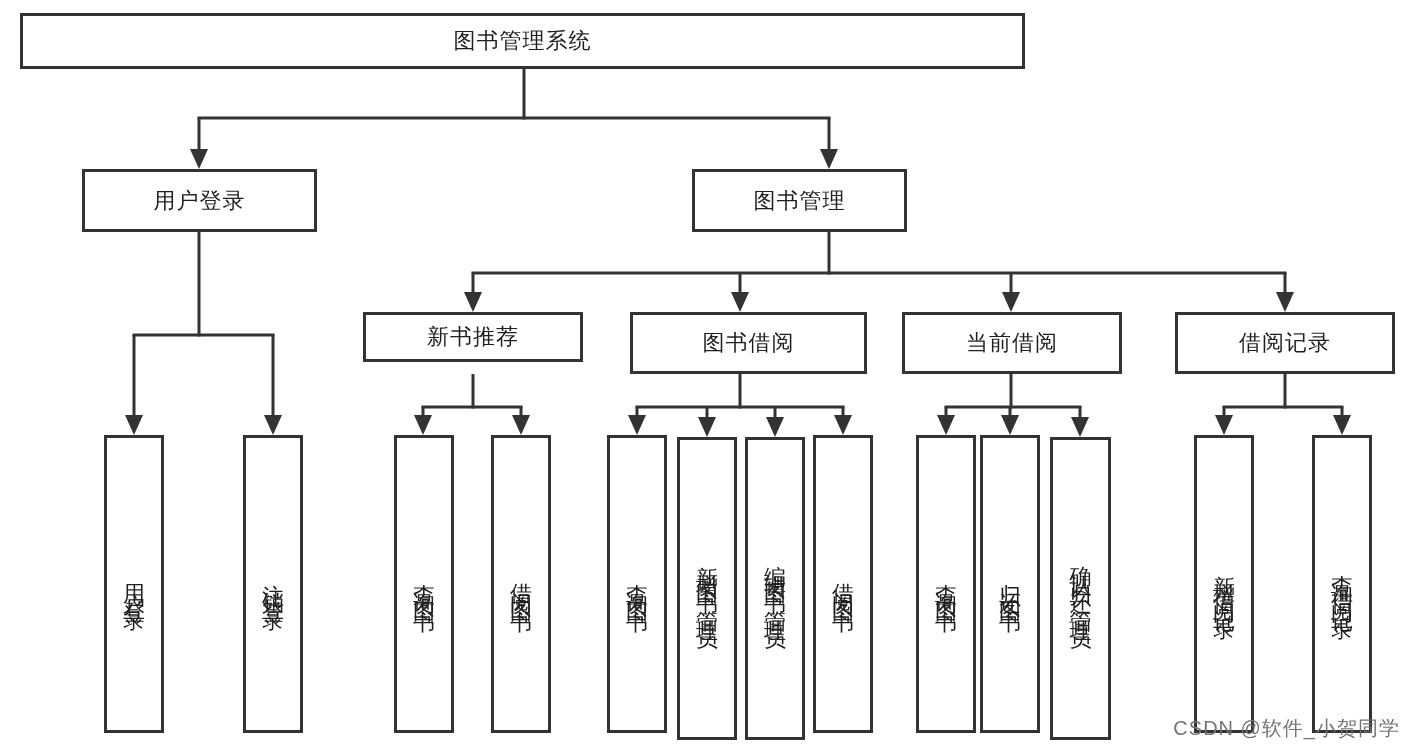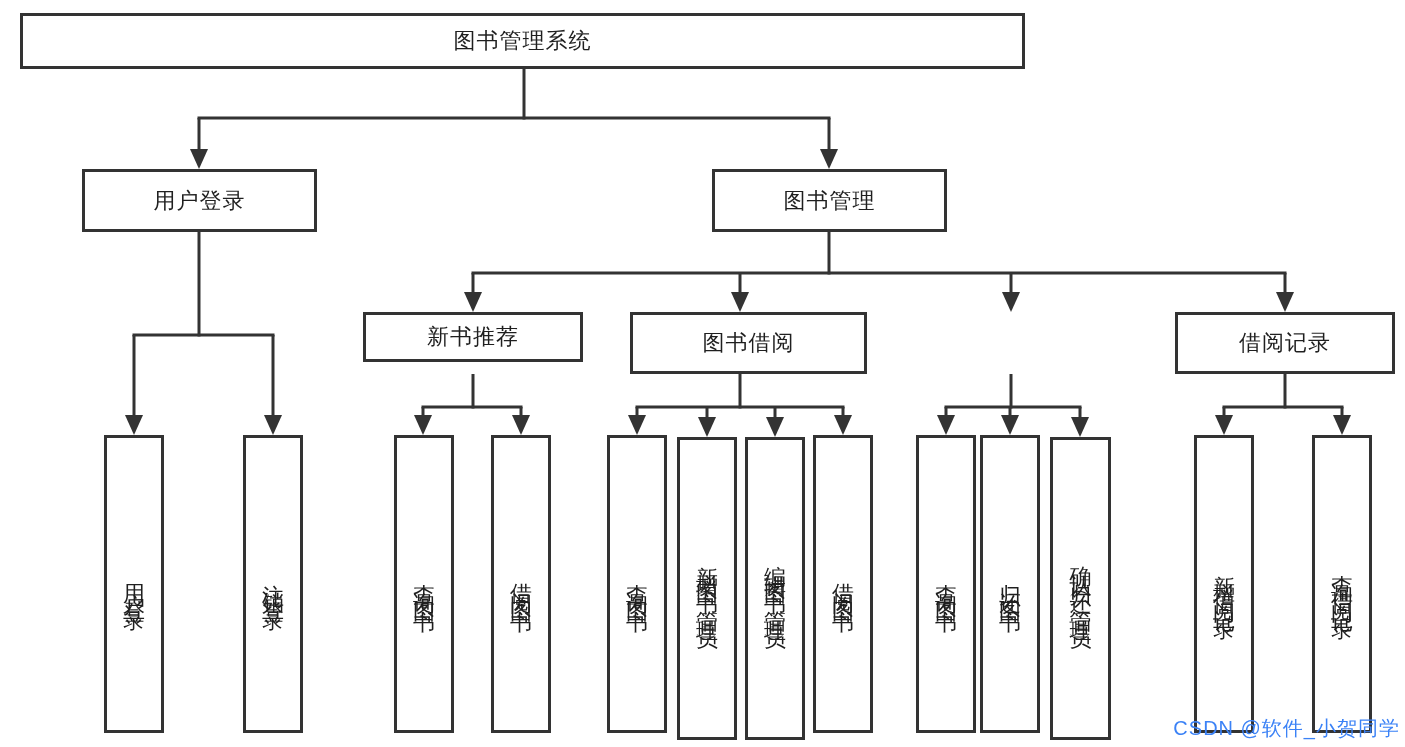--- a/index.html
+++ b/index.html
@@ -35,21 +35,21 @@
     writing-mode: vertical-rl;
     text-orientation: mixed;
     letter-spacing: 9px;
     font-size: 22px;
   }
   .watermark {
     position: absolute;
     right: 5px;
     bottom: 5px;
     font-size: 20px;
-    color: #3b82f6;
+    color: #737373;
     letter-spacing: 1px;
     z-index: 5;
     white-space: nowrap;
   }
 </style>
 </head>
 <body>
 
 <div class="stage">
 
@@ -115,24 +115,25 @@
       <path d="M1001 415 L1019 415 L1010 435 Z"></path>
       <path d="M1071 417 L1089 417 L1080 437 Z"></path>
       <path d="M1215 415 L1233 415 L1224 435 Z"></path>
       <path d="M1333 415 L1351 415 L1342 435 Z"></path>
     </g>
   </svg>
 
   <div class="box h" style="left:20px; top:13px; width:1005px; height:56px;">图书管理系统</div>
 
   <div class="box h" style="left:82px; top:169px; width:235px; height:63px;">用户登录</div>
-  <div class="box h" style="left:712px; top:169px; width:235px; height:63px;">图书管理</div>
+  <div class="box h" style="left:692px; top:169px; width:215px; height:63px;">图书管理</div>
 
   <div class="box h" style="left:363px; top:312px; width:220px; height:50px;">新书推荐</div>
   <div class="box h" style="left:630px; top:312px; width:237px; height:62px;">图书借阅</div>
+  <div class="box h" style="left:902px; top:312px; width:220px; height:62px;">当前借阅</div>
   <div class="box h" style="left:1175px; top:312px; width:220px; height:62px;">借阅记录</div>
 
   <div class="box v" style="left:104px; top:435px; width:60px; height:298px;">用户登录</div>
   <div class="box v" style="left:243px; top:435px; width:60px; height:298px;">注销登录</div>
 
   <div class="box v" style="left:394px; top:435px; width:60px; height:298px;">查询图书</div>
   <div class="box v" style="left:491px; top:435px; width:60px; height:298px;">借阅图书</div>
 
   <div class="box v" style="left:607px; top:435px; width:60px; height:298px;">查询图书</div>
   <div class="box v" style="left:677px; top:437px; width:60px; height:303px;">新增图书（管理员）</div>

